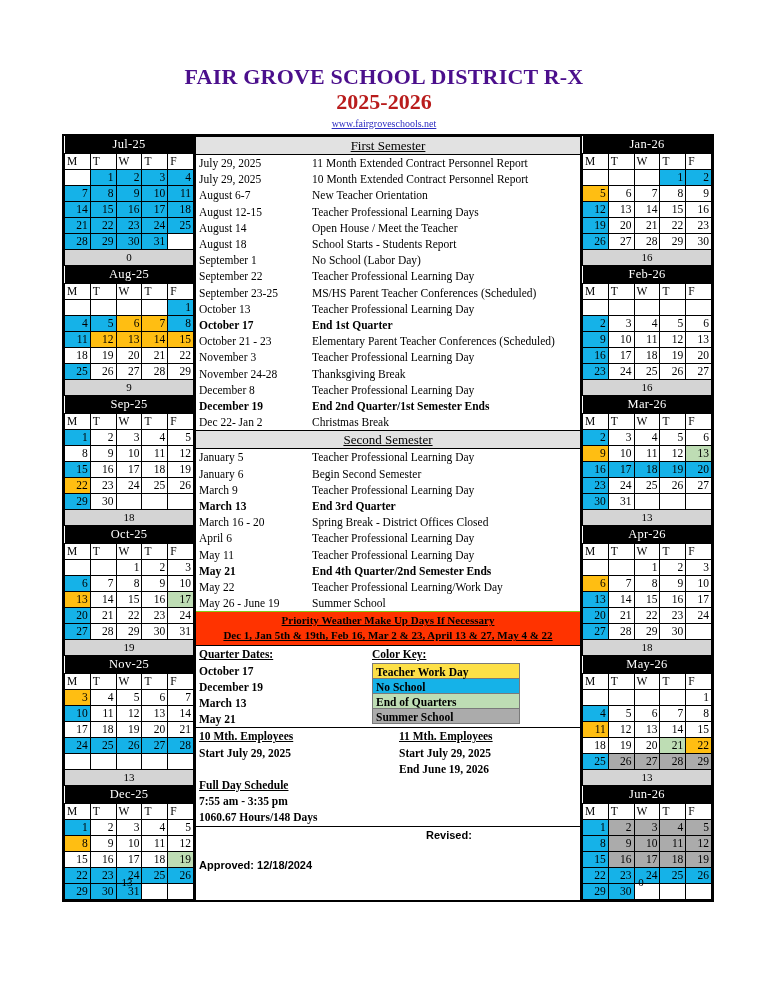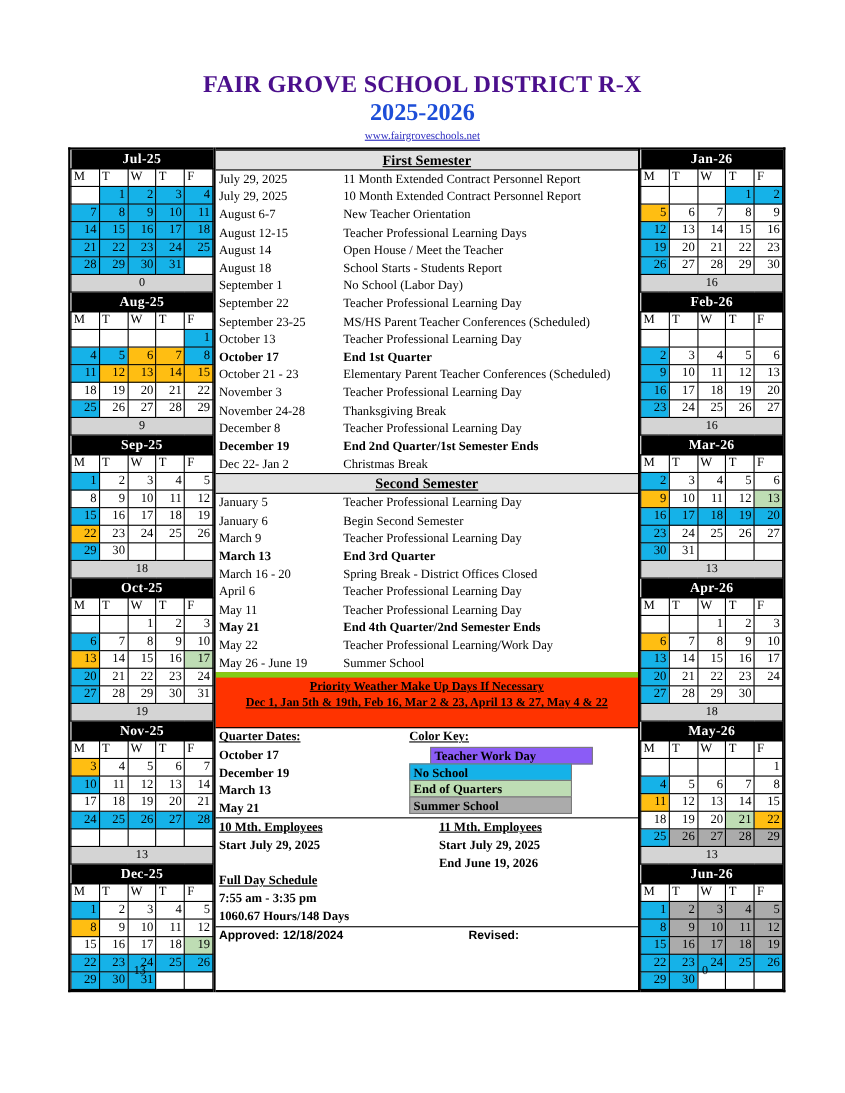--- a/index.html
+++ b/index.html
@@ -27,21 +27,21 @@
   .title-main {
     font-size: 22px;
     font-weight: bold;
     color: #4B0F8C;
     letter-spacing: 0.2px;
     line-height: 1.15;
   }
   .title-year {
     font-size: 22px;
     font-weight: bold;
-    color: #1d4ed8;
+    color: #b91c1c;
     line-height: 1.15;
     text-align: center;
   }
   .title-url {
     font-size: 10px;
     color: #2b2bc0;
     text-decoration: underline;
     margin-top: 3px;
   }
 
@@ -77,21 +77,21 @@
     table-layout: fixed;
     width: 100%;
   }
   table.month td, table.month th {
     padding: 0;
     margin: 0;
   }
   .m-title {
     background: #000000;
     color: #ffffff;
-    font-weight: bold;
+    font-weight: normal;
     font-size: 12.5px;
     text-align: center;
     height: 17px;
     line-height: 17px;
     letter-spacing: 0.3px;
   }
   .dow {
     font-size: 11.5px;
     text-align: left;
     padding-left: 2px !important;
@@ -120,21 +120,21 @@
     text-align: center;
     height: 15px;
     line-height: 15px;
     border: 1px solid #000;
   }
 
   
   .sem-head {
     background: #E2E2E2;
     text-align: center;
-    font-weight: bold;
+    font-weight: normal;
     font-size: 13px;
     height: 17px;
     line-height: 17px;
     border-top: 1px solid #000;
     border-bottom: 1px solid #000;
   }
   .sem-head span { text-decoration: underline; }
   table.events {
     border-collapse: collapse;
     table-layout: fixed;
@@ -149,24 +149,24 @@
     white-space: nowrap;
     overflow: hidden;
   }
   td.ev-date { width: 110px; }
   td.ev-desc { width: 274px; }
   tr.bold td { font-weight: bold; }
 
   
   .weather {
     background: #FF3300;
-    border-top: 5px solid #84cc16;
+    border-top: 1px solid #84cc16;
     border-bottom: 1px solid #000;
     text-align: center;
-    padding: 1px 0 14px 0;
+    padding: 1px 0 2px 0;
   }
   .weather div {
     font-size: 11px;
     font-weight: bold;
     text-decoration: underline;
     line-height: 15px;
     color: #000;
   }
 
   
@@ -193,21 +193,21 @@
     font-size: 11.5px;
     font-weight: bold;
     height: 16.2px;
     line-height: 16.2px;
     width: 148px;
     padding-left: 3px;
     box-sizing: border-box;
     border: 1px solid #7a7a7a;
     margin-bottom: -1px;
   }
-  .key-teacher { background: #8b5cf6; margin-left: 19px; }
+  .key-teacher { background: #fde047; }
   .key-noschool { background: #15B2E8; }
   .key-endq { background: #BEDDB4; }
   .key-summer { background: #ABABAB; }
 
   
   .emp {
     display: flex;
     border-top: 1px solid #000;
     width: 100%;
     gap: 16px;
@@ -229,21 +229,21 @@
   .emp-blank { height: 16.2px; }
   .approve {
     display: flex;
     border-top: 1px solid #000;
     font-family: "Liberation Sans", sans-serif;
     font-size: 11px;
     font-weight: bold;
     height: 17px;
     line-height: 17px;
   }
-  .approve .a1 { width: 230px; padding-left: 3px; box-sizing: border-box; }
+  .approve .a1 { width: 230px; padding-left: 3px; box-sizing: border-box; margin-top: 30px; }
   .approve .a2 { width: 154px; }
 
   .footer-counts {
     position: absolute;
     left: 62px;
     top: 876px;
     width: 644px;
     height: 14px;
   }
   .fc {

